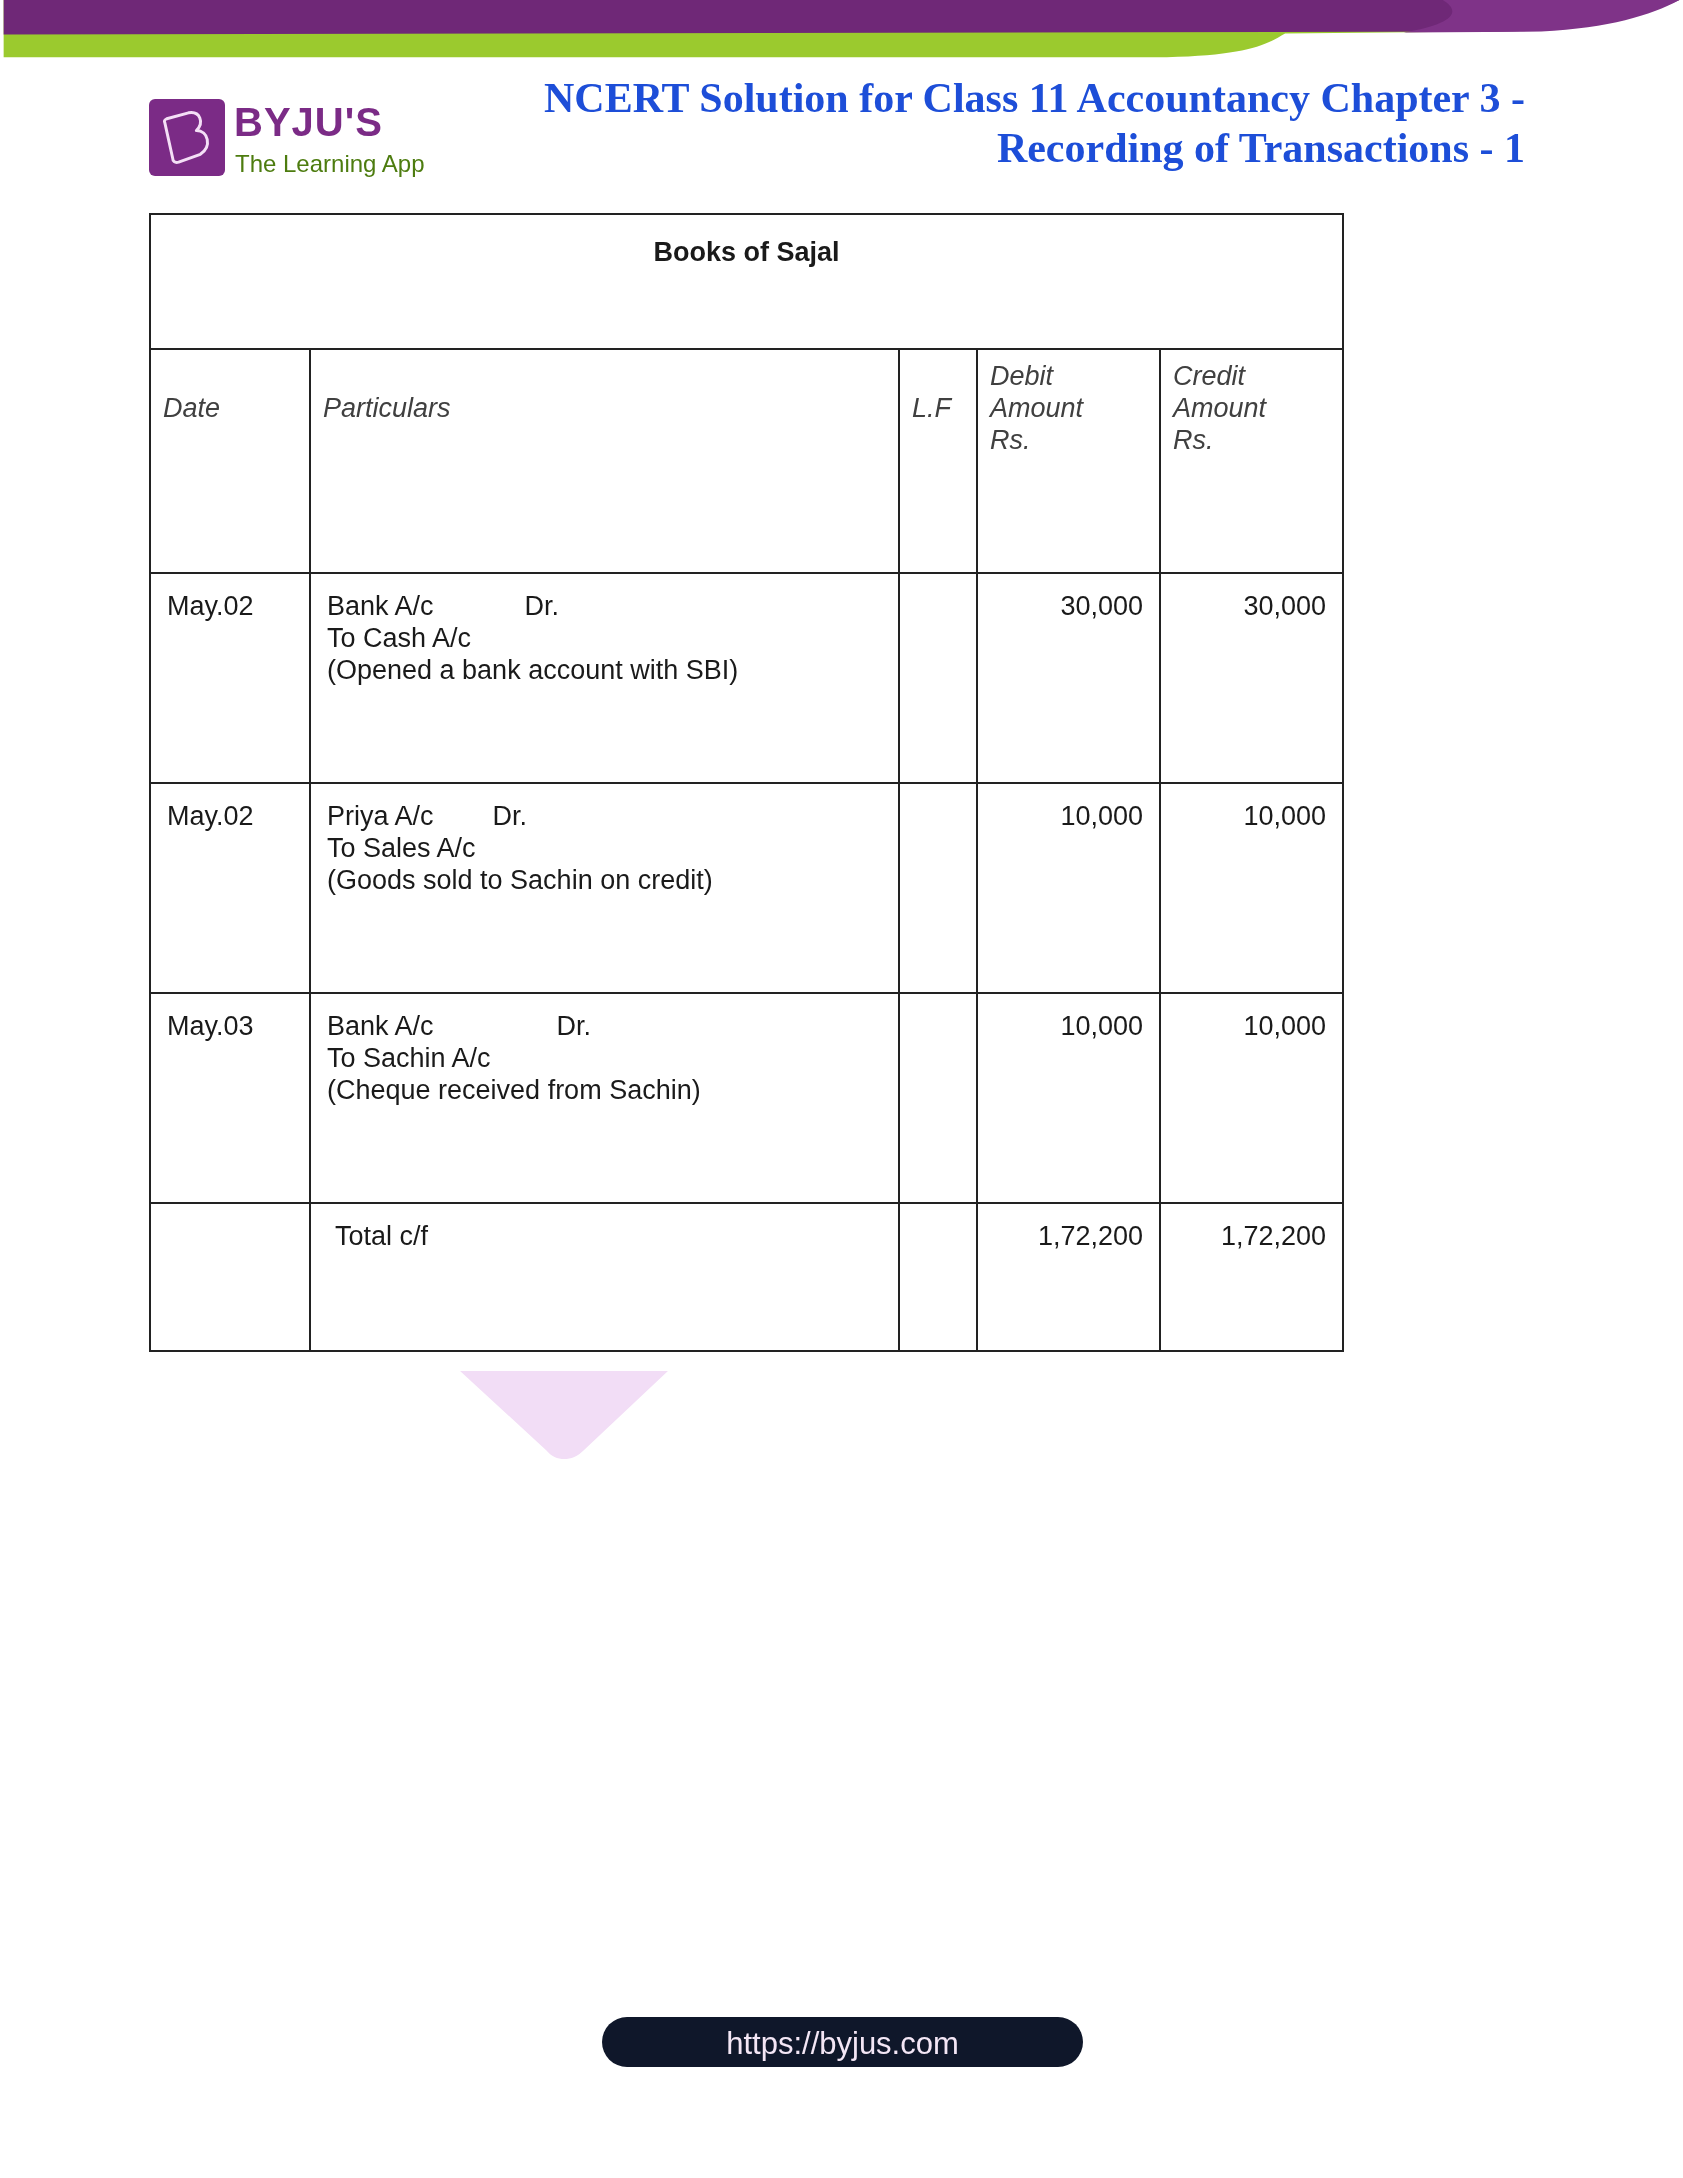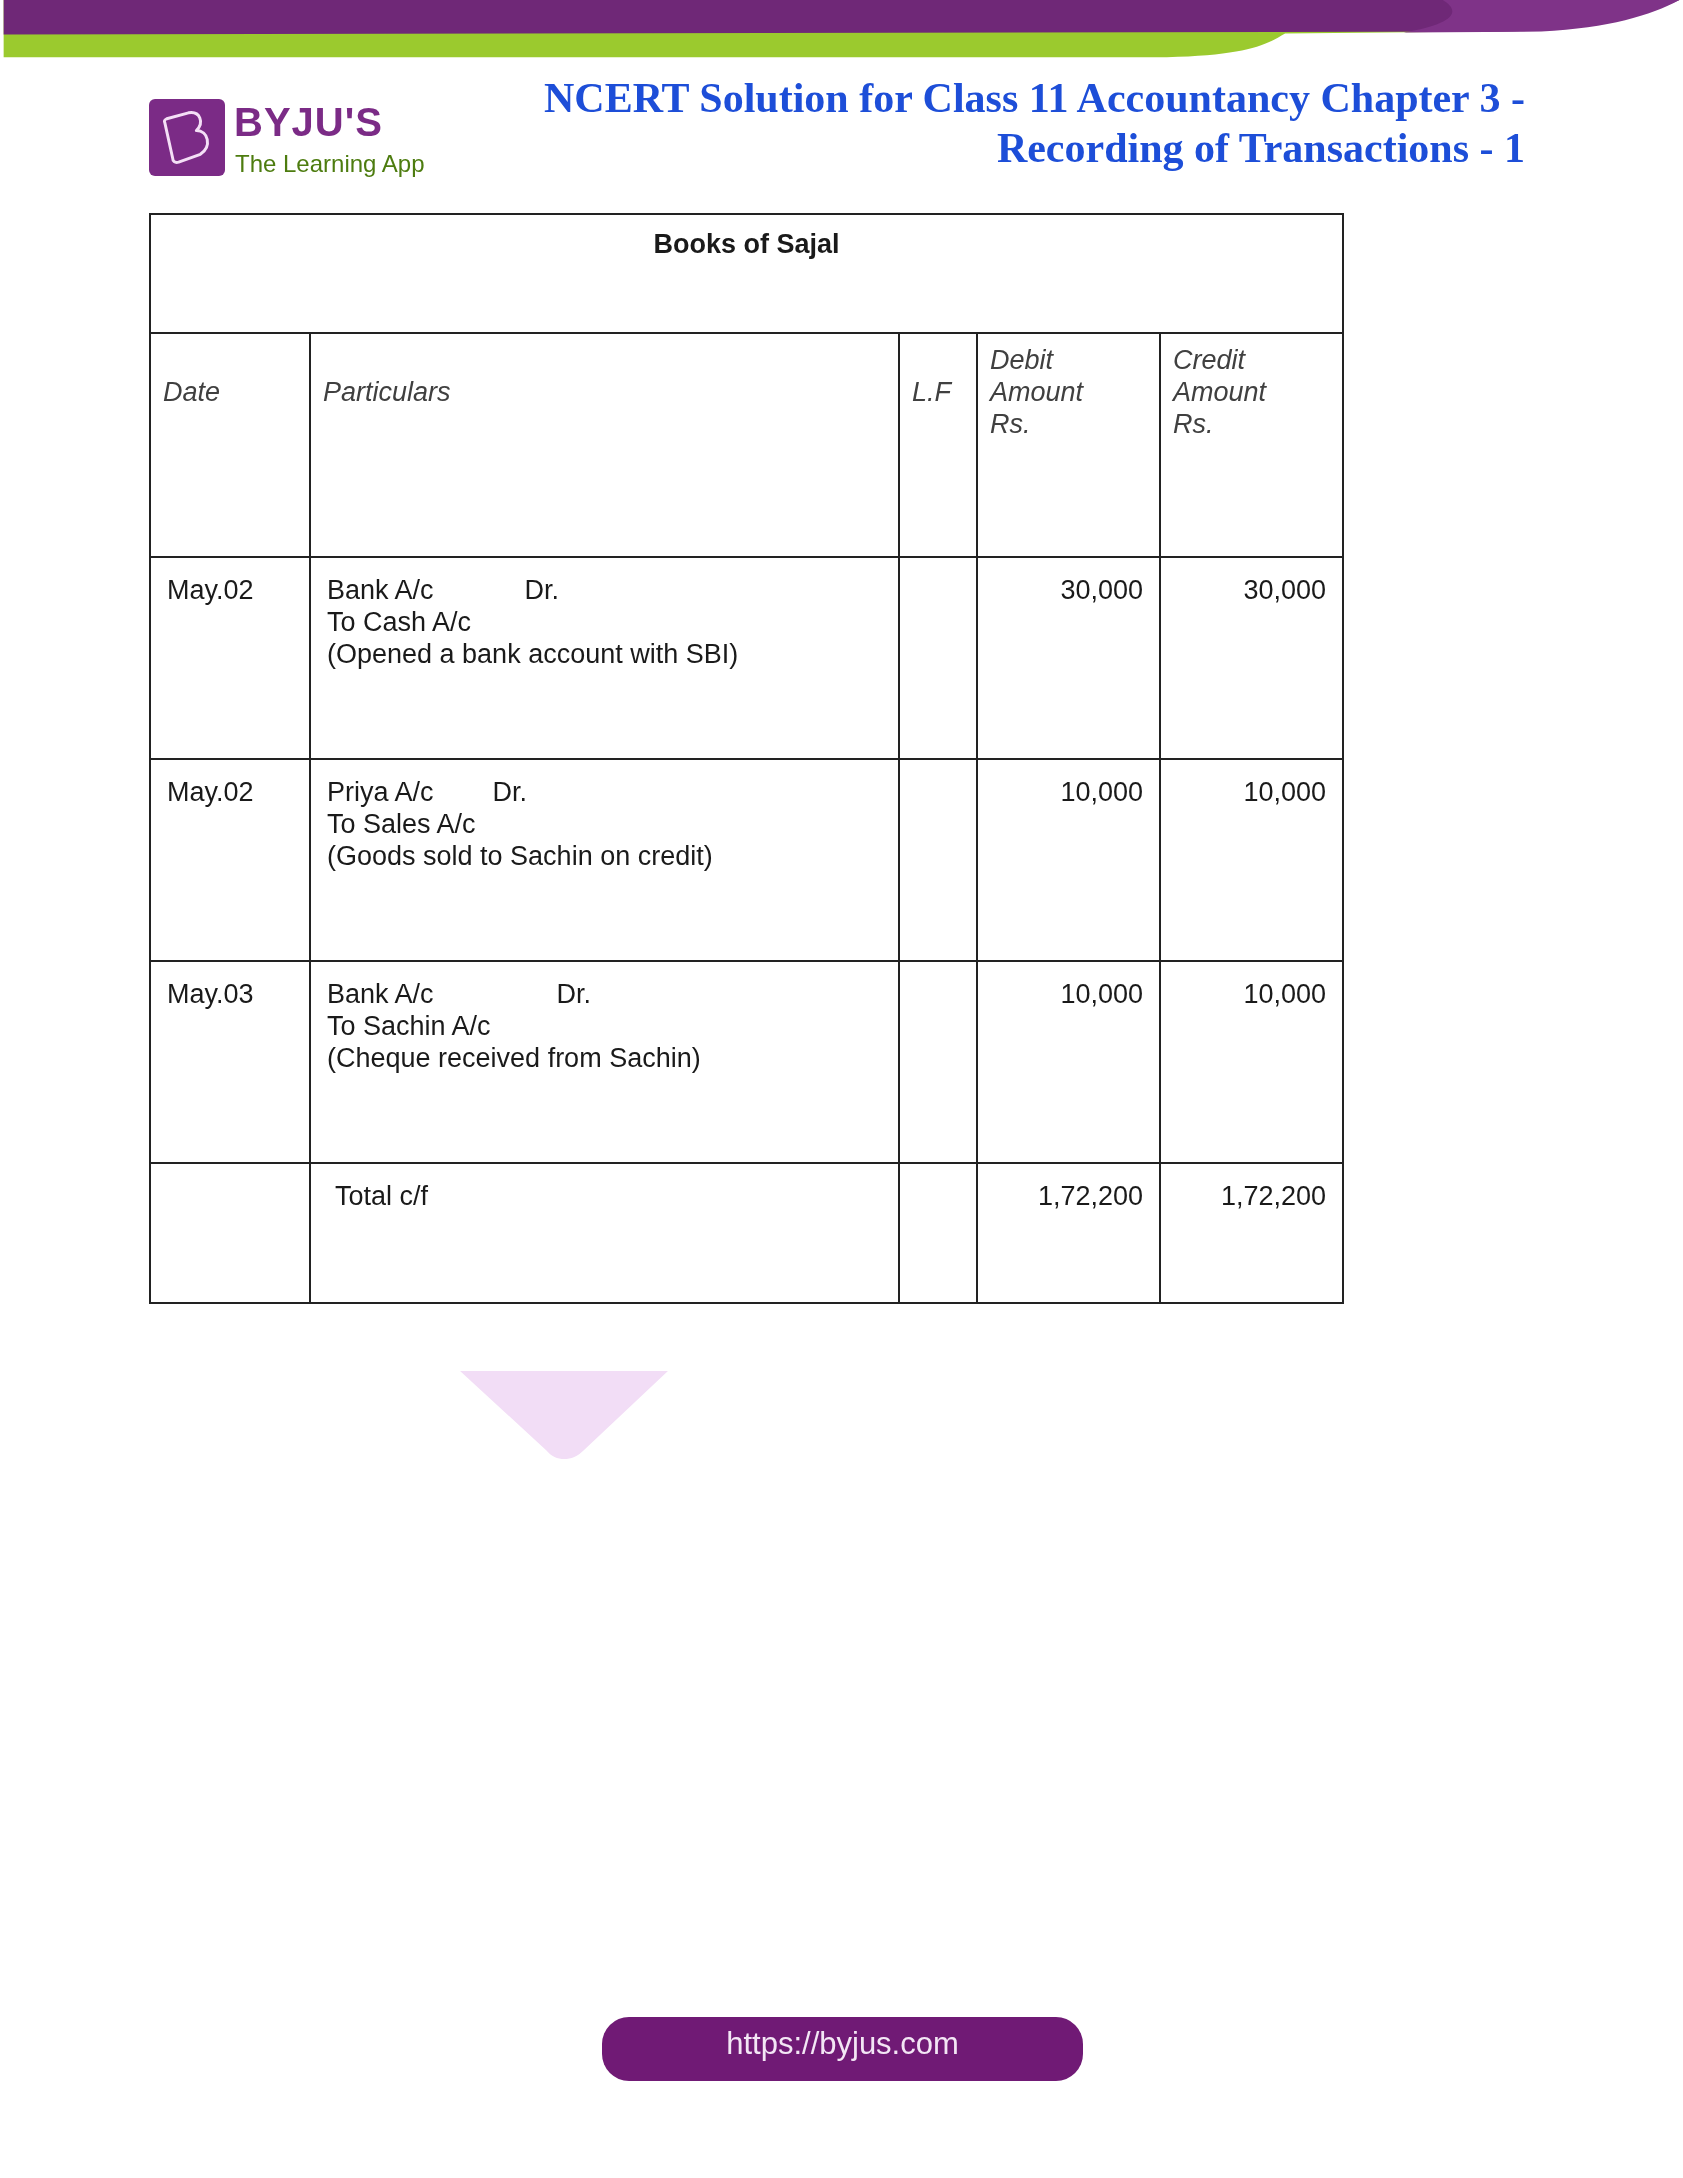--- a/index.html
+++ b/index.html
@@ -24,37 +24,37 @@
   .doc-title {
     position: absolute; left: 515px; top: 73px; width: 1010px; text-align: right;
     font-family: "Liberation Serif", serif; font-weight: bold; font-size: 42px; line-height: 50px; color: #1d4ed8;
   }
   .watermark { position: absolute; left: 455px; top: 1371px; width: 218px; height: 99px; }
   table.journal {
     position: absolute; left: 149px; top: 213px; width: 1194px;
     border-collapse: collapse; table-layout: fixed;
   }
   table.journal td, table.journal th {
-    border: 2px solid #222; vertical-align: top; padding: 4px; font-weight: normal;
+    border: 2px solid #222; vertical-align: top; padding: 12px; font-weight: normal;
   }
   .caption-cell { height: 109px; text-align: center; }
   .caption-text { display: inline-block; margin-top: 10px; font-weight: bold; font-size: 27px; }
   .hdr-row td { height: 170px; font-style: italic; font-size: 27px; color: #404040; }
   .hdr-pad { padding: 10px 12px !important; line-height: 32px; }
   .hdr-vcenter { padding-top: 42px !important; }
   .body-row td { height: 184px; font-size: 27px; line-height: 32px; }
   .total-row td { height: 122px; font-size: 27px; line-height: 32px; }
   .cell-date { padding: 16px 16px 0 16px !important; }
   .cell-part { padding: 16px 16px 0 16px !important; }
   .cell-amt { padding: 16px 16px 0 0 !important; text-align: right; }
   .line { display: block; white-space: pre; }
   .dr { display: inline-block; }
   .footer-pill {
-    position: absolute; left: 602px; top: 2017px; width: 481px; height: 64px;
-    background: #701a75; border-radius: 27px; text-align: center;
+    position: absolute; left: 602px; top: 2017px; width: 481px; height: 50px;
+    background: #0f172a; border-radius: 27px; text-align: center;
     color: #f3e6f5; font-size: 31px; line-height: 53px;
   }
 </style>
 </head>
 <body>
 
 <svg class="top-band" viewBox="0 0 1700 70" width="1683" height="69">
   <path d="M0,0 H1700 V0 C1640,20 1600,30 1500,32 L1300,34 C1280,46 1260,56 1180,58 L0,58 Z" fill="#9bca2e"></path>
   <path d="M0,0 H1700 C1660,18 1610,30 1520,32 L0,35 Z" fill="#6f2877"></path>
   <path d="M1460,0 H1700 C1670,16 1630,28 1560,32 L1420,33 C1470,25 1480,12 1460,0 Z" fill="#7f3388"></path>

